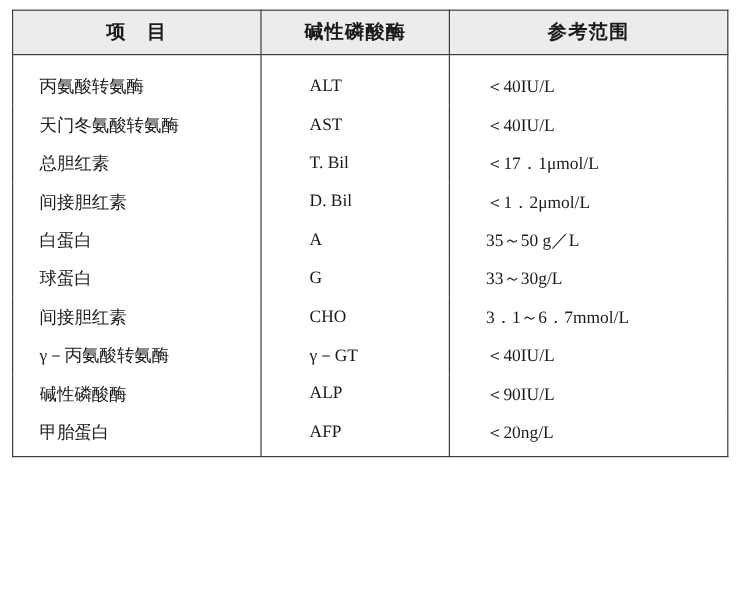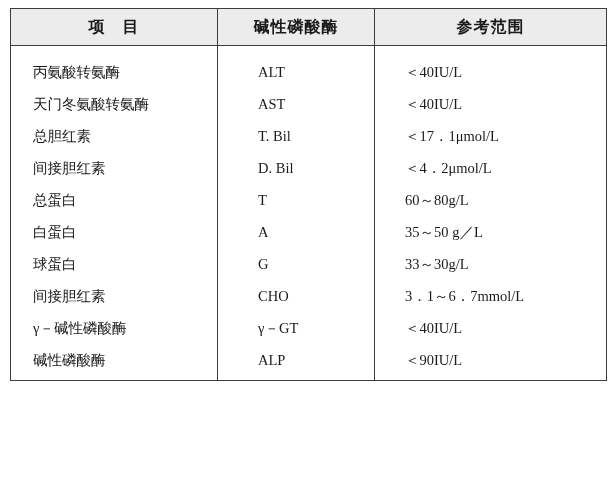--- a/index.html
+++ b/index.html
@@ -102,47 +102,47 @@
           <td class="col-range">＜40IU/L</td>
         </tr>
         <tr>
           <td class="col-name">总胆红素</td>
           <td class="col-abbr">T. Bil</td>
           <td class="col-range">＜17．1μmol/L</td>
         </tr>
         <tr>
           <td class="col-name">间接胆红素</td>
           <td class="col-abbr">D. Bil</td>
-          <td class="col-range">＜4．2μmol/L</td>
-        </tr>
-        <tr>
-          <td class="col-name">总蛋白</td>
-          <td class="col-abbr">T</td>
-          <td class="col-range">60～80g/L</td>
+          <td class="col-range">＜1．2μmol/L</td>
         </tr>
         <tr>
           <td class="col-name">白蛋白</td>
           <td class="col-abbr">A</td>
           <td class="col-range">35～50 g／L</td>
         </tr>
         <tr>
           <td class="col-name">球蛋白</td>
           <td class="col-abbr">G</td>
           <td class="col-range">33～30g/L</td>
         </tr>
         <tr>
           <td class="col-name">间接胆红素</td>
           <td class="col-abbr">CHO</td>
           <td class="col-range">3．1～6．7mmol/L</td>
         </tr>
         <tr>
-          <td class="col-name">γ－碱性磷酸酶</td>
+          <td class="col-name">γ－丙氨酸转氨酶</td>
           <td class="col-abbr">γ－GT</td>
           <td class="col-range">＜40IU/L</td>
         </tr>
         <tr>
           <td class="col-name">碱性磷酸酶</td>
           <td class="col-abbr">ALP</td>
           <td class="col-range">＜90IU/L</td>
         </tr>
+        <tr>
+          <td class="col-name">甲胎蛋白</td>
+          <td class="col-abbr">AFP</td>
+          <td class="col-range">＜20ng/L</td>
+        </tr>
       </tbody>
   </table>
 </div>
 
 </body></html>

